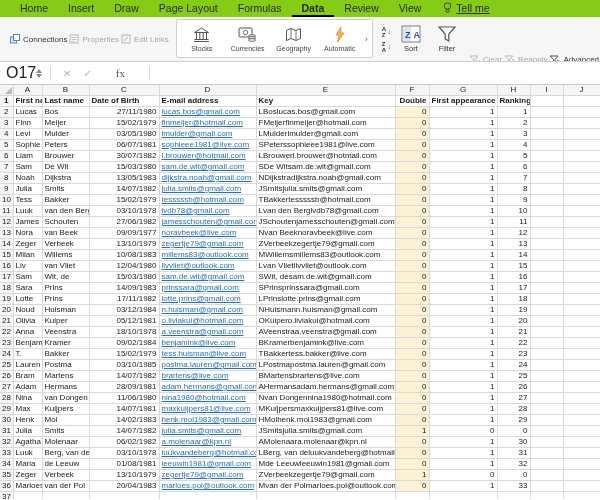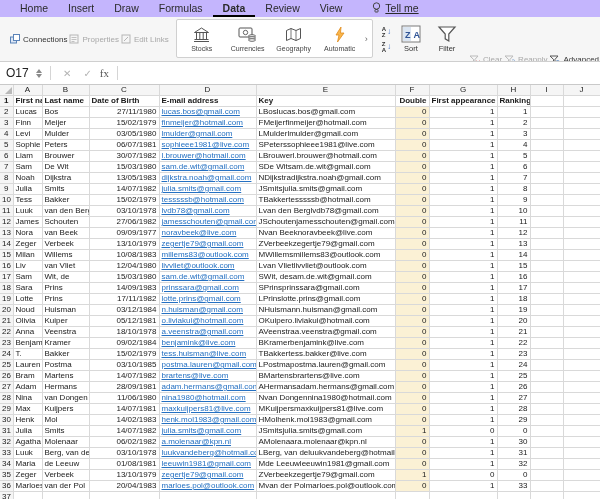--- a/index.html
+++ b/index.html
@@ -1,21 +1,21 @@
 <!DOCTYPE html>
 <html><head>
 <meta charset="utf-8">
 <style>
   * { margin:0; padding:0; box-sizing:border-box; }
   html,body { width:600px; height:500px; overflow:hidden; background:#fff;
     font-family:"Liberation Sans", sans-serif; -webkit-font-smoothing:antialiased; }
 
   
-  .tabbar { height:17px; background:#c4b5fd; display:flex; align-items:center;
-    padding:0 0 0 10px; gap:12px; }
+  .tabbar { height:17px; background:#84cc16; display:flex; align-items:center;
+    padding:0 0 0 10px; gap:4px; }
   .tab { font-size:10.5px; color:#2b2b2b; padding:2px 10px 3px 10px; cursor:default; white-space:nowrap; }
   .tab.active { font-weight:bold; border-bottom:2px solid #000000; padding-bottom:1px; }
   .tellme { display:flex; align-items:center; gap:4px; font-size:10.5px; color:#2b2b2b; padding:2px 8px 3px 8px;text-decoration:underline; }
 
   
   .ribbon { height:45px; background:#f6f6f6; border-bottom:1px solid #cfcfcf;
     display:flex; align-items:stretch; padding:2px 0 2px 2px; overflow:hidden; }
   .rgroup { display:flex; align-items:center; padding:0 4px; }
   .rdivider { width:1px; background:#dcdcdc; margin:3px 1px; }
   .bigbtn { display:flex; flex-direction:column; align-items:center; justify-content:flex-start;
@@ -35,27 +35,27 @@
   .sorticons { display:flex; flex-direction:column; justify-content:center; gap:3px; padding:0 2px; }
   .azmini { display:flex; align-items:center; font-size:6px; font-weight:bold; color:#333; line-height:1; }
   .azmini .letters { display:flex; flex-direction:column; }
   .azmini .arrow { color:#4472c4; font-size:8px; margin-left:1px; }
   .cutgroup { flex:0 0 auto; width:70px; overflow:hidden; }
 
   
   .fbar { height:23px; background:#fff; border-bottom:1px solid #c9c9c9;
     display:flex; align-items:center; }
   .namebox { width:44px; display:flex; align-items:center; justify-content:space-between;
-    padding:0 2px 0 6px; font-size:12px; color:#222; }
+    padding:0 2px 0 6px; font-size:16px; color:#222; }
   .stepper { display:flex; flex-direction:column; gap:1px; }
   .stepper .up { width:0; height:0; border-left:3px solid transparent; border-right:3px solid transparent; border-bottom:4px solid #8a8a8a; }
   .stepper .dn { width:0; height:0; border-left:3px solid transparent; border-right:3px solid transparent; border-top:4px solid #8a8a8a; }
   .fdiv { width:1px; height:14px; background:#d5d5d5; margin:0 6px; }
   .fico { font-size:10px; color:#b3b3b3; margin:0 6px; }
-  .fx { font-family:"Liberation Serif", serif; font-size:11px; color:#555; margin:0 2px; }
+  .fx { font-family:"Liberation Serif", serif; font-size:11px; color:#555; margin:0 18px; }
 
   
   .gridwrap { height:414px; overflow:hidden; }
   table.sheet { border-collapse:collapse; table-layout:fixed; width:600px; }
   table.sheet td { border-right:1px solid #d9d9d9; border-bottom:1px solid #d9d9d9;
     font-size:8px; color:#1a1a1a; padding:0 2px; white-space:nowrap; overflow:hidden;
     height:10.3px; line-height:10px; vertical-align:middle; }
   td.hdcell { background:#f5f5f5; border-right:1px solid #cfcfcf; border-bottom:1px solid #c6c6c6;
     color:#666; text-align:center; font-size:8px; }
   td.gut { background:#f5f5f5; border-right:1px solid #c6c6c6; border-bottom:1px solid #d3d3d3;
@@ -71,20 +71,21 @@
   svg { display:block; }
 </style>
 </head>
 <body>
 
 <div class="tabbar">
   <div style="display:flex;">
       <span class="tab">Home</span>
       <span class="tab">Insert</span>
       <span class="tab">Draw</span>
+      <span class="tab">Page Layout</span>
       <span class="tab">Formulas</span>
       <span class="tab active">Data</span>
       <span class="tab">Review</span>
       <span class="tab">View</span>
     </div>
   <div class="tellme">
     <span>
       <svg width="9" height="12" viewBox="0 0 9 12">
           <circle cx="4.5" cy="4" r="3.2" fill="none" stroke="#444" stroke-width="1"></circle>
           <rect x="3" y="7.5" width="3" height="2.5" rx="0.5" fill="none" stroke="#444" stroke-width="1"></rect>

